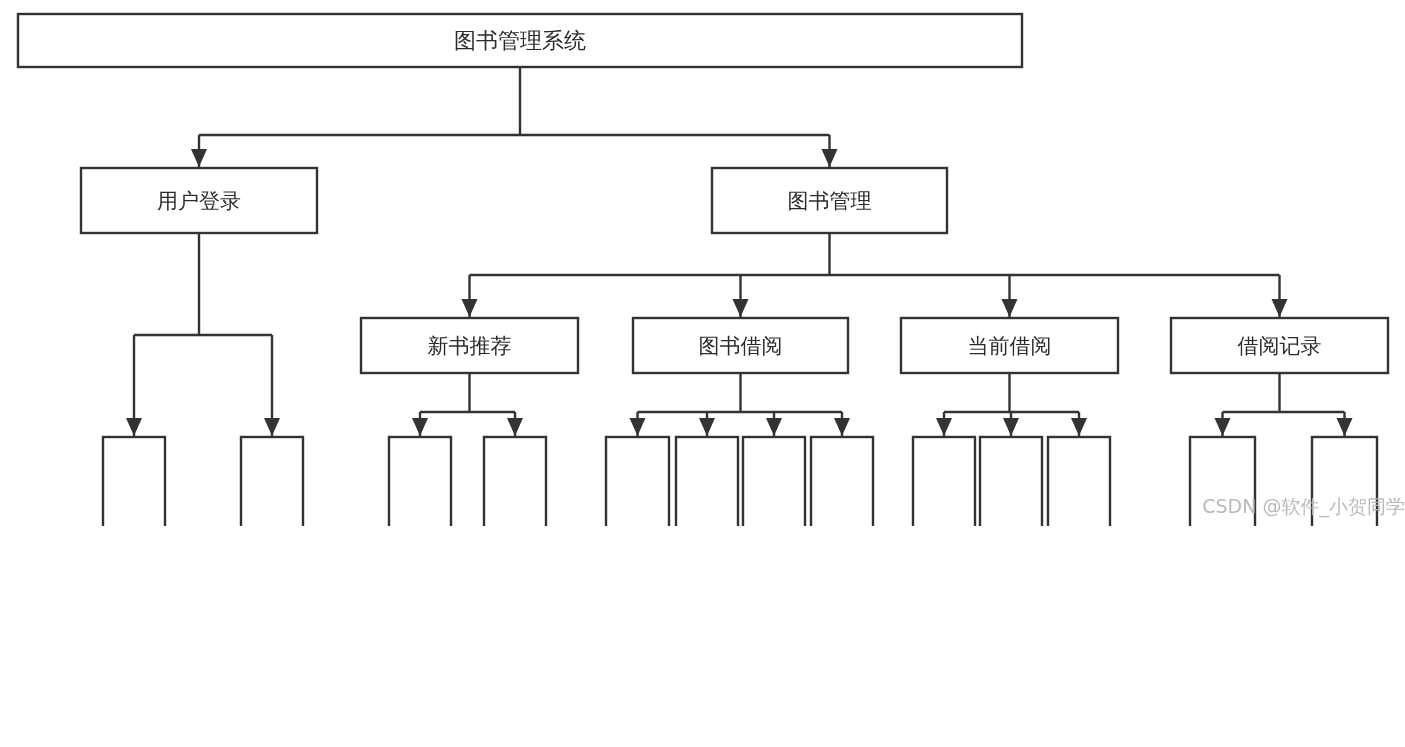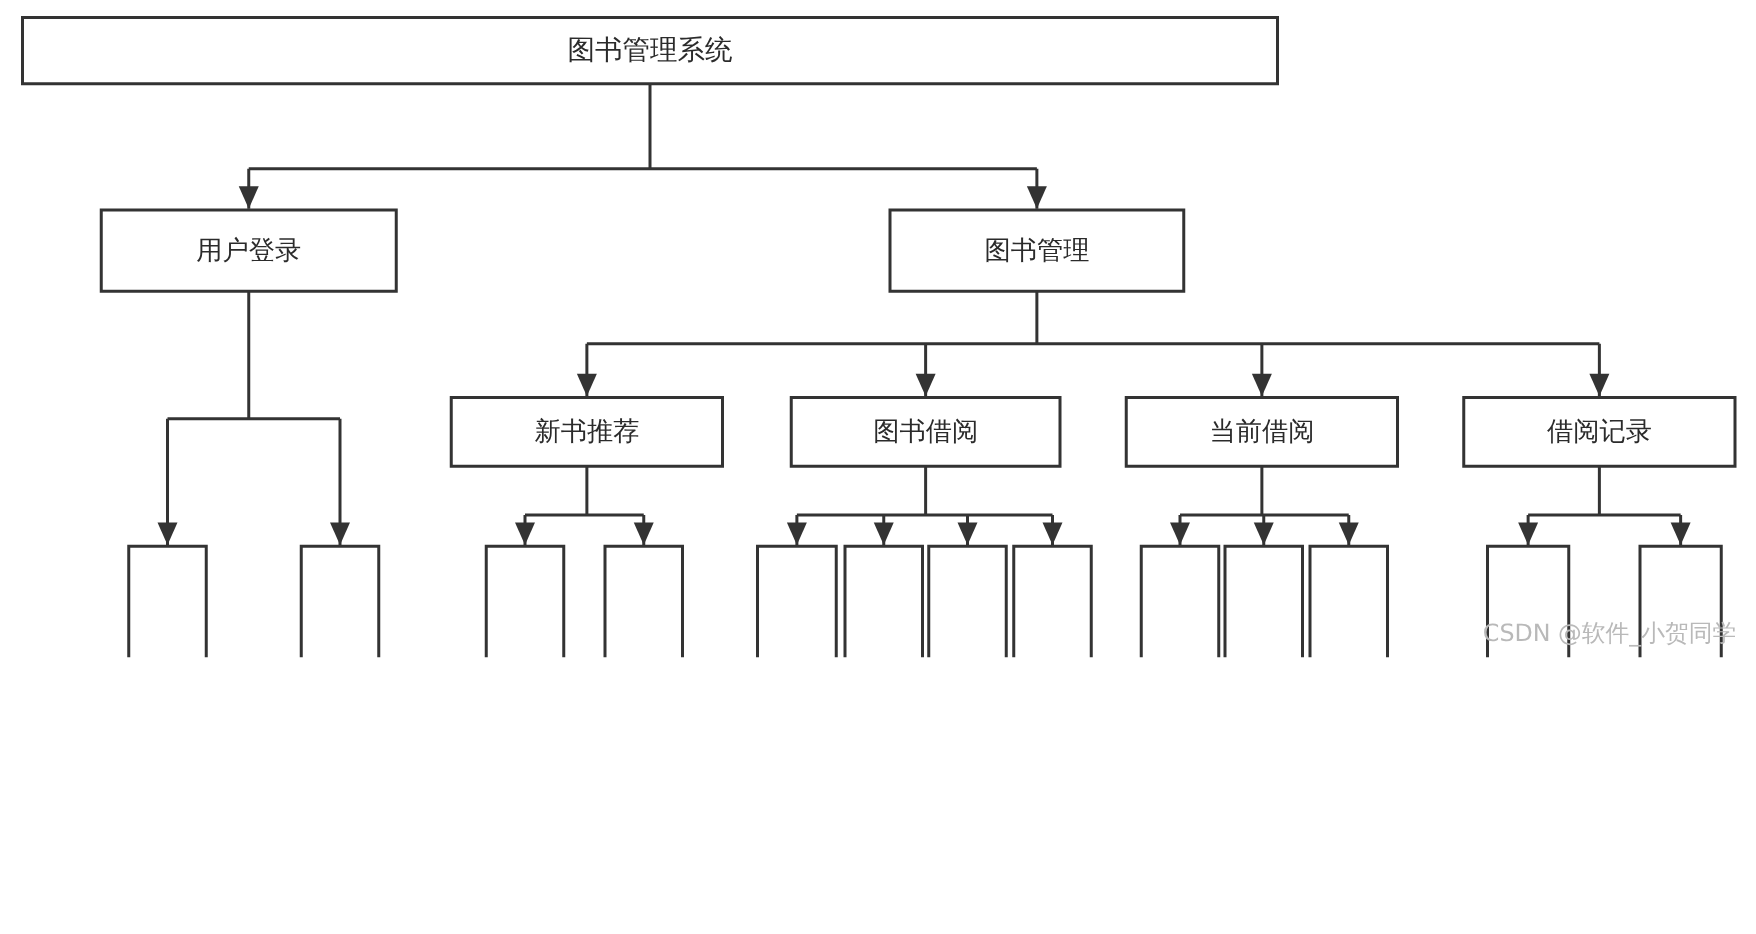--- a/index.html
+++ b/index.html
@@ -69,21 +69,21 @@
     font-family: "DejaVu Sans", "Liberation Sans", sans-serif;
     font-size: 20px;
     line-height: 1.18;
     letter-spacing: 2px;
     color: #2b2b2b;
     white-space: nowrap;
     text-align: center;
   }
   .watermark {
     position: absolute;
-    right: 16px;
+    right: 0;
     bottom: 6px;
     font-family: "DejaVu Sans", "Liberation Sans", sans-serif;
     font-size: 19px;
     color: #b9b9b9;
     white-space: nowrap;
     pointer-events: none;
   }
 </style>
 </head>
 <body>

